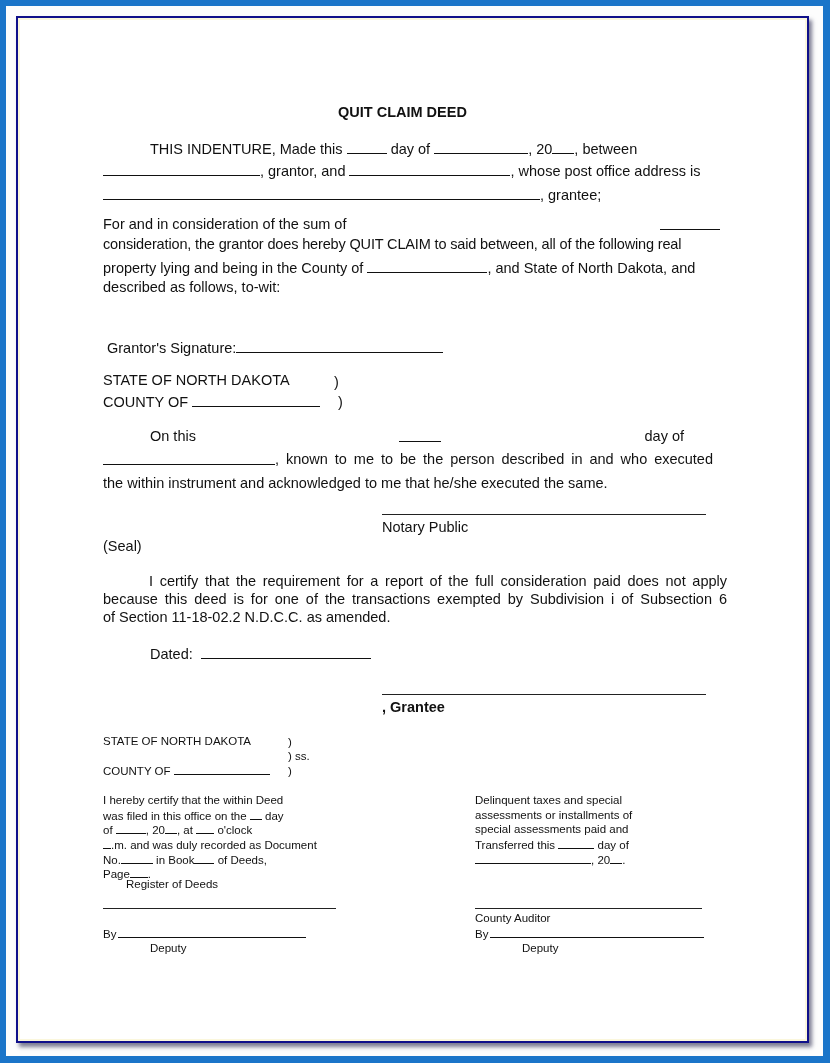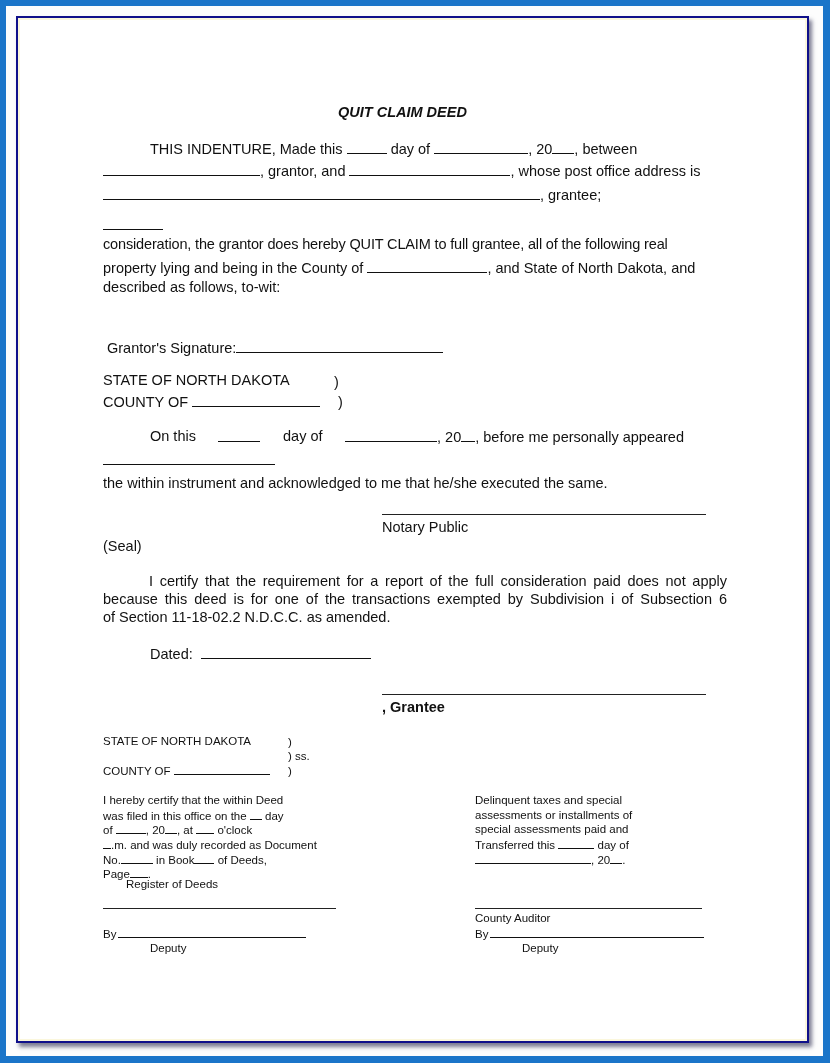--- a/index.html
+++ b/index.html
@@ -19,21 +19,21 @@
     .page {
       position: absolute;
       left: 16px; top: 16px; width: 793px; height: 1027px;
       border: 2px solid #10108a;
       background: #ffffff;
       box-shadow: 3px 4px 4px rgba(20,20,60,0.55), inset 0 0 0 2px #fbf7dc;
       box-sizing: border-box;
     }
     .t { position: absolute; white-space: nowrap; font-size: 14.5px; line-height: 18px; }
     .s { position: absolute; white-space: nowrap; font-size: 11.5px; line-height: 14.6px; }
-    .title { font-weight: bold; font-size: 14.5px; font-style: italic; }
+    .title { font-weight: bold; font-size: 14.5px; }
     .u { display: inline-block; border-bottom: 1.2px solid #111; height: 14px; vertical-align: baseline; }
     .us { display: inline-block; border-bottom: 1px solid #111; height: 11px; vertical-align: baseline; }
     .line { position: absolute; height: 0; border-top: 1.5px solid #222; }
   </style>
 </head>
 <body>
 
 <div class="outer-white"></div>
 <div class="page"></div>
 
@@ -47,23 +47,24 @@
 </div>
 <div class="t" style="left:103px; top:161px;">
   <span class="u" style="width:157px;"></span><span>, grantor, and</span>
   <span class="u" style="width:161px;"></span><span>, whose post office address is</span>
 </div>
 <div class="t" style="left:103px; top:185px;">
   <span class="u" style="width:437px;"></span><span>, grantee;</span>
 </div>
 
 <div class="t" style="left:103px; top:215px; width:617px; display:flex; justify-content:space-between;">
+  <span>For and in consideration of the sum of</span>
   <span class="u" style="width:60px;"></span>
 </div>
-<div class="t" style="left:103px; top:235px; letter-spacing:-0.15px;">consideration, the grantor does hereby QUIT CLAIM to full grantee, all of the following real</div>
+<div class="t" style="left:103px; top:235px; letter-spacing:-0.15px;">consideration, the grantor does hereby QUIT CLAIM to said between, all of the following real</div>
 <div class="t" style="left:103px; top:258px;">
   <span>property lying and being in the County of</span>
   <span class="u" style="width:120px;"></span><span>, and State of North Dakota, and</span>
 </div>
 <div class="t" style="left:103px; top:278px;">described as follows, to-wit:</div>
 
 <div class="t" style="left:107px; top:338px;">
   <span>Grantor's Signature:</span><span class="u" style="width:207px;"></span>
 </div>
 
@@ -72,24 +73,24 @@
 <div class="t" style="left:103px; top:392px;">
   <span>COUNTY OF</span>
   <span class="u" style="width:128px;"></span>
 </div>
 <div class="t" style="left:338px; top:393px;">)</div>
 
 <div class="t" style="left:150px; top:427px; width:534px; display:flex; justify-content:space-between;">
   <span>On this</span>
   <span class="u" style="width:42px;"></span>
   <span>day of</span>
-  <span><span class="u" style="width:92px;"></span><span>, 20</span><span class="u" style="width:14px;"></span><span>, before me personally appeared</span></span>
 </div>
 <div class="t" style="left:103px; top:450px; width:610px; display:flex;">
   <span class="u" style="width:172px;"></span>
+    <span style="flex:1; text-align:justify; text-align-last:justify;">, known to me to be the person described in and who executed</span>
 </div>
 <div class="t" style="left:103px; top:474px;">the within instrument and acknowledged to me that he/she executed the same.</div>
 
 <div class="line" style="left:382px; top:514px; width:324px;"></div>
 <div class="t" style="left:382px; top:518px;">Notary Public</div>
 <div class="t" style="left:103px; top:537px;">(Seal)</div>
 
 <div class="t" style="left:149px; top:572px; width:578px; text-align:justify; text-align-last:justify; white-space:normal;">I certify that the requirement for a report of the full consideration paid does not apply</div>
 <div class="t" style="left:103px; top:590px; width:624px; text-align:justify; text-align-last:justify; white-space:normal;">because this deed is for one of the transactions exempted by Subdivision i of Subsection 6</div>
 <div class="t" style="left:103px; top:608px;">of Section 11-18-02.2 N.D.C.C. as amended.</div>

